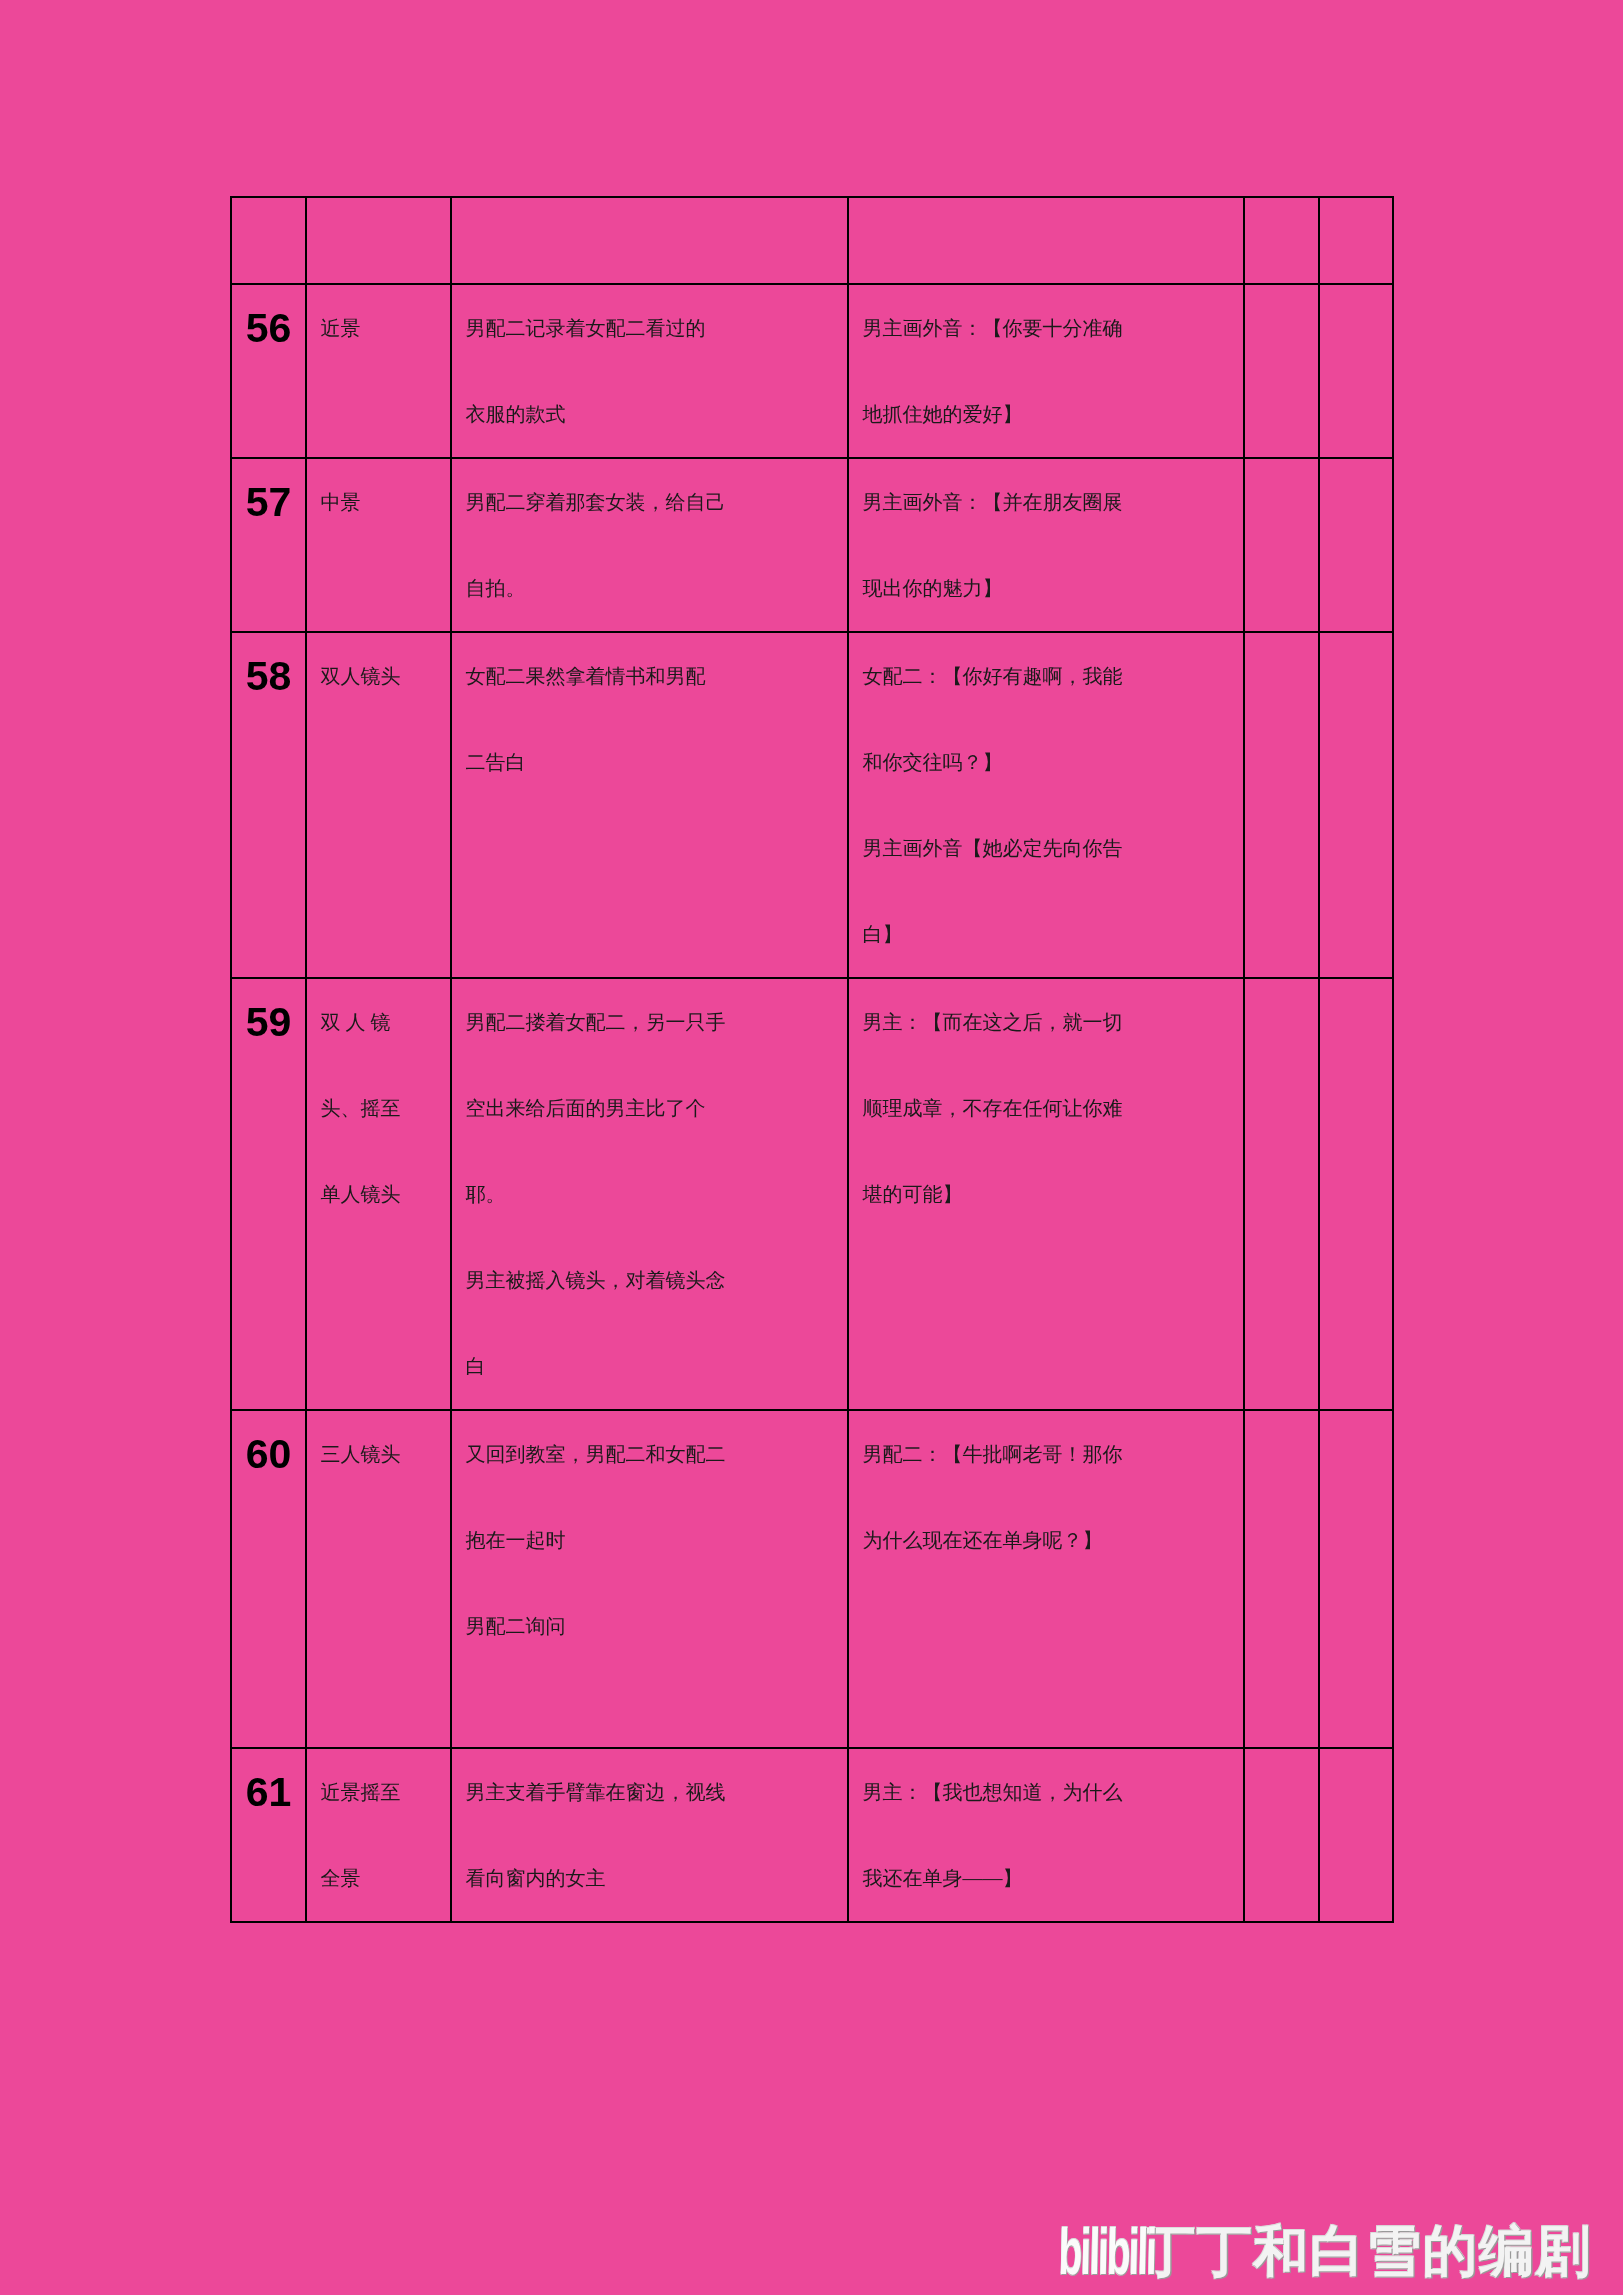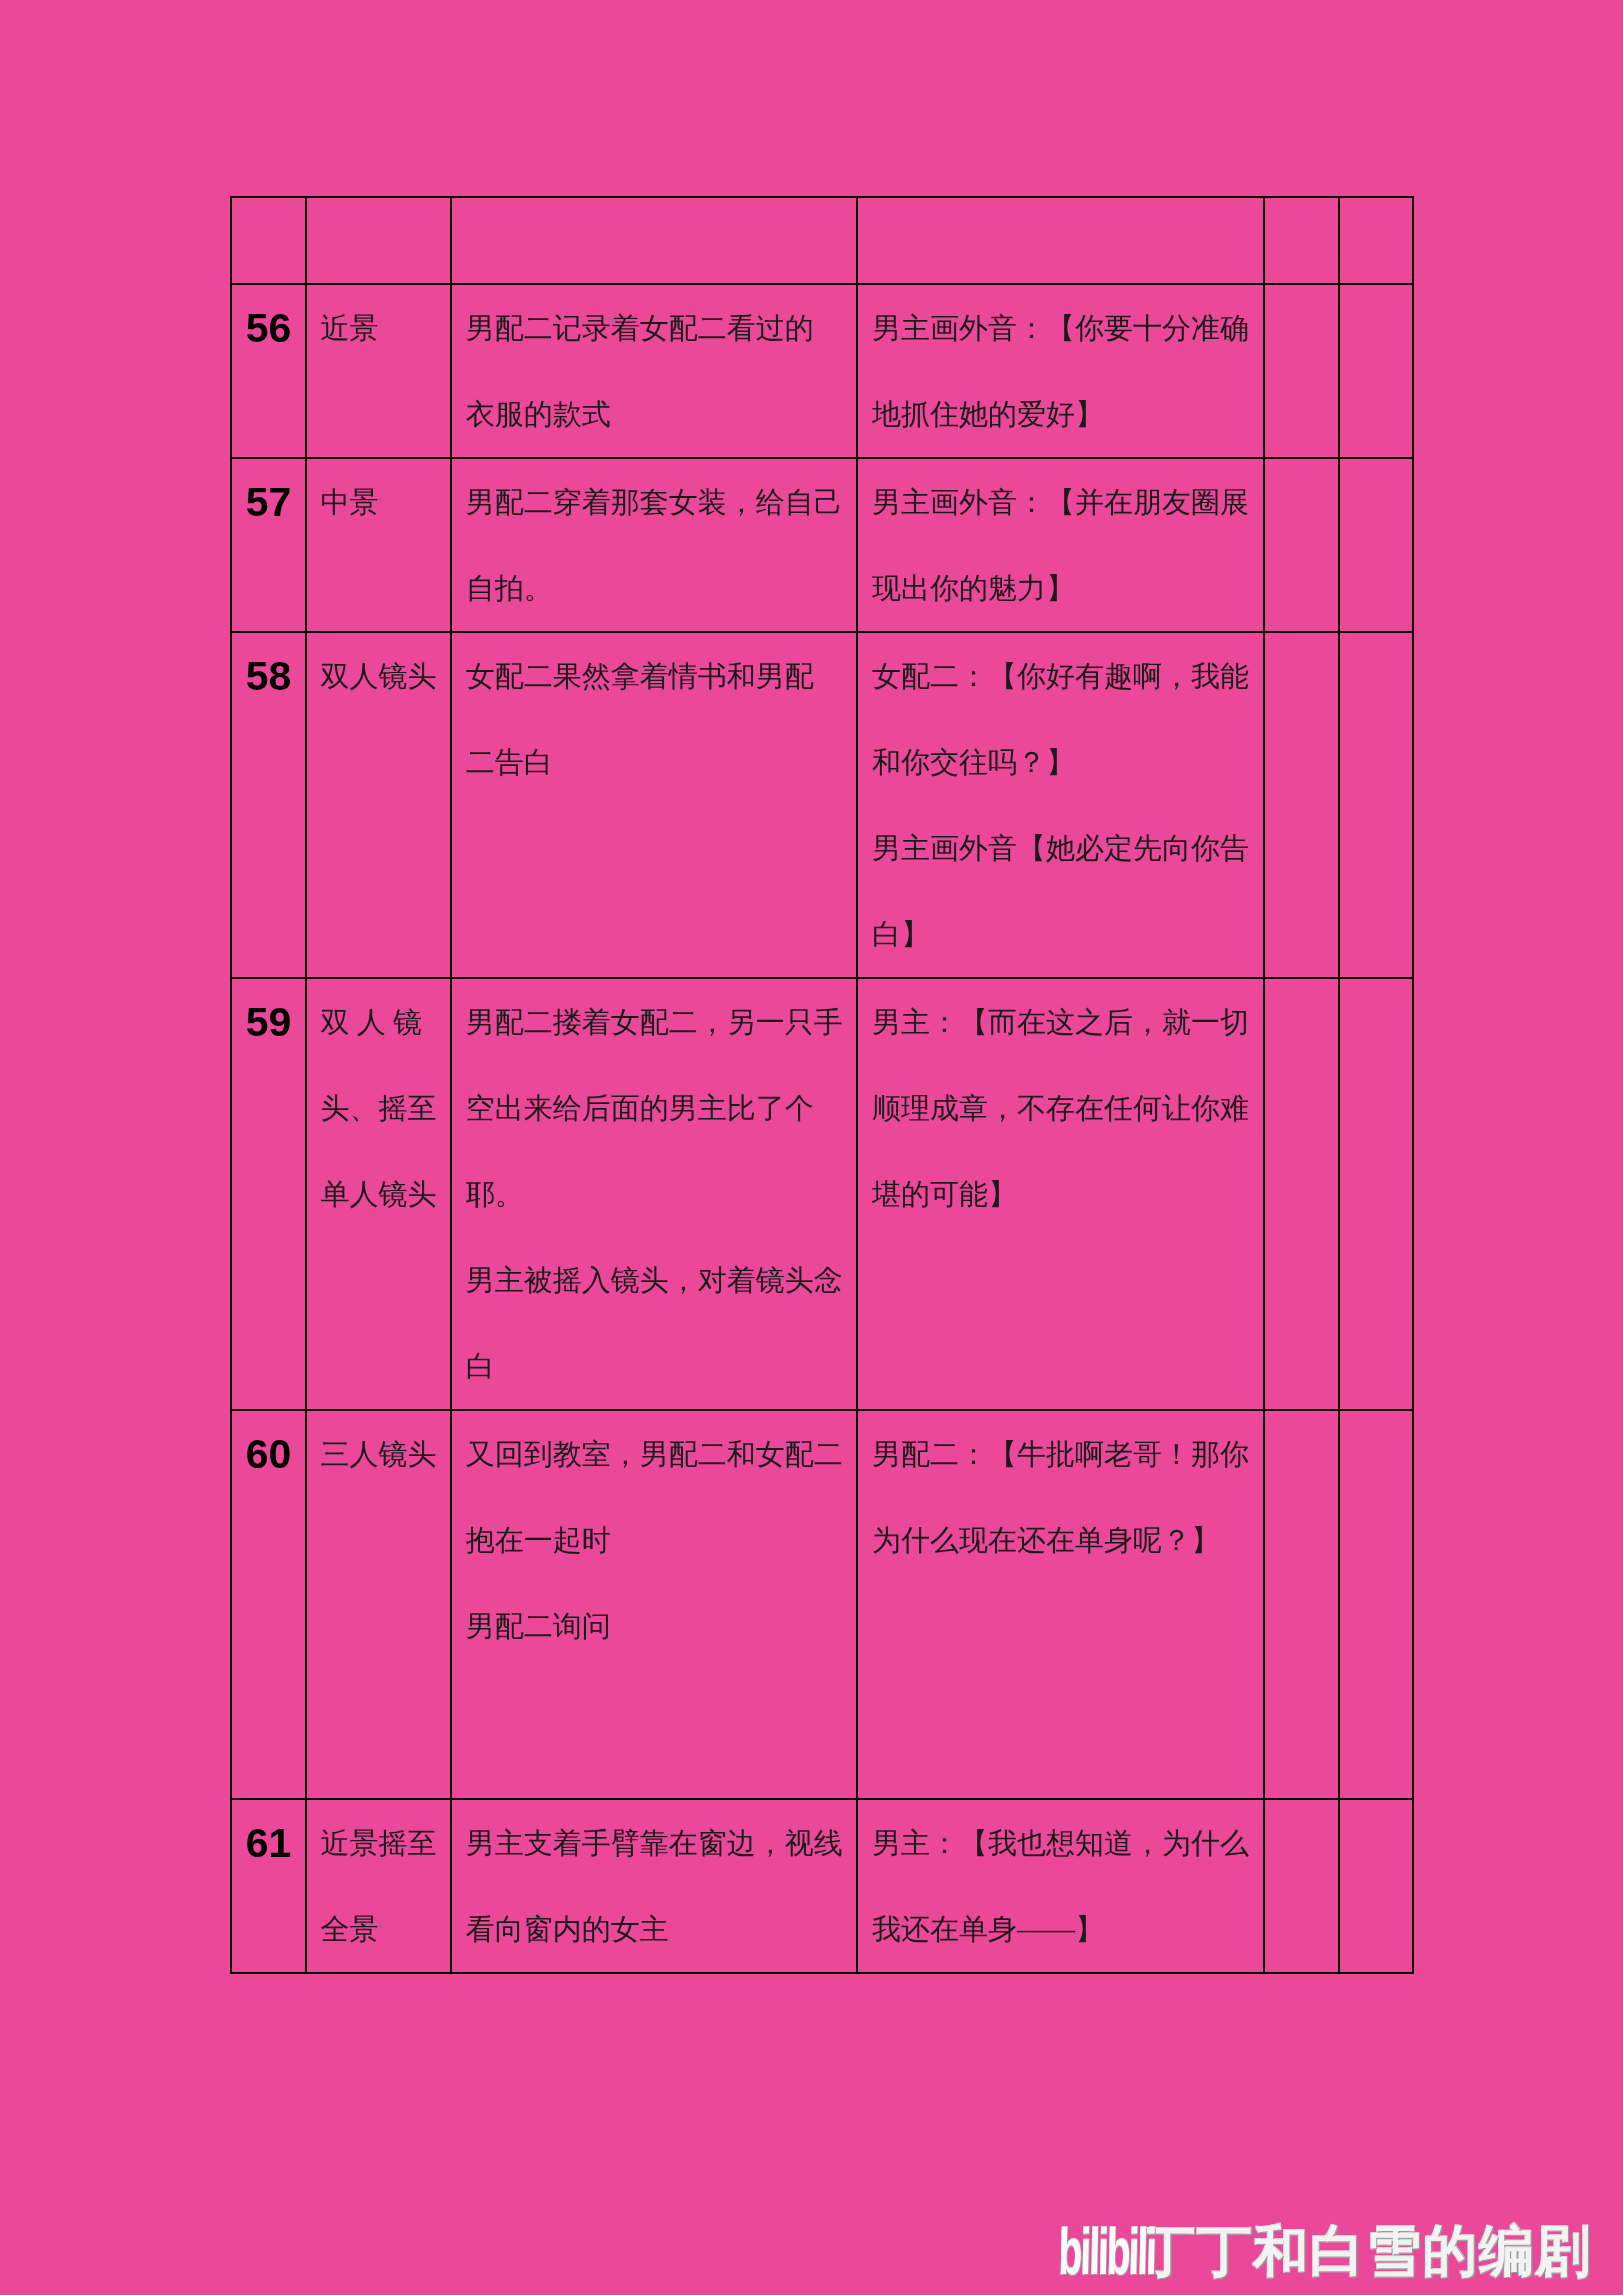--- a/index.html
+++ b/index.html
@@ -25,26 +25,26 @@
     vertical-align:top;
     padding:0 13.6px;
     overflow:hidden;
   }
   
   .script-table tr:nth-child(1){height:87px;}
   .script-table tr:nth-child(2){height:171px;}
   .script-table tr:nth-child(3){height:170px;}
   .script-table tr:nth-child(4){height:344px;margin-top:45px;}
   .script-table tr:nth-child(5){height:428px;margin-left:37px;}
-  .script-table tr:nth-child(6){height:389px;}
+  .script-table tr:nth-child(6){height:338px;}
   .script-table tr:nth-child(7){height:174px;}
   .script-table tr:nth-child(8){height:172px;}
   .cell-text{
     white-space:pre;
-    font-size:29px;
+    font-size:20px;
     line-height:86px;
     color:#1a1a1a;
   }
   td.c0 .cell-text{
     font-family:"Liberation Sans","DejaVu Sans",sans-serif;
     font-weight:bold;
     font-size:41px;
     text-align:center;
     color:#000;
   }

